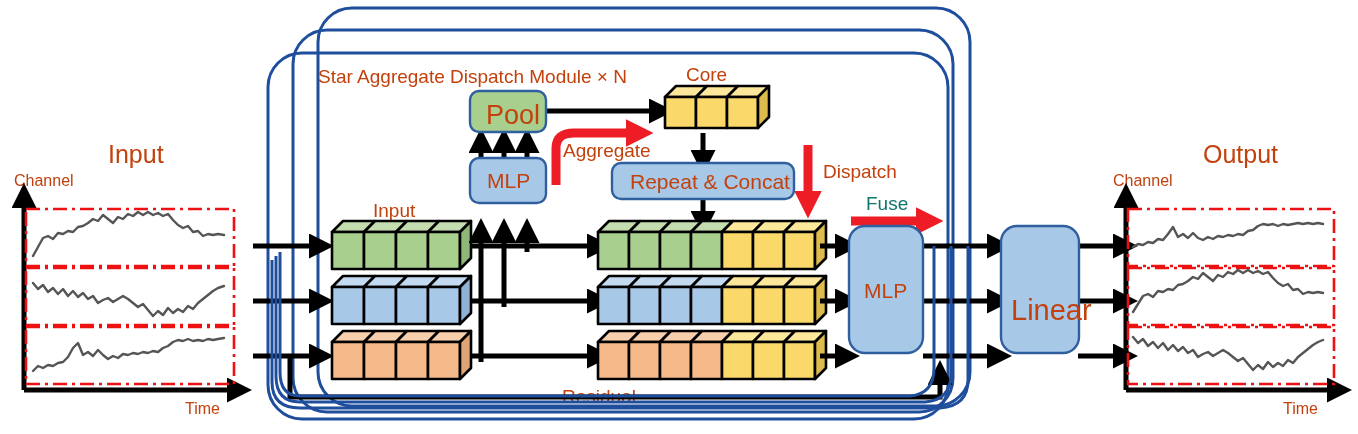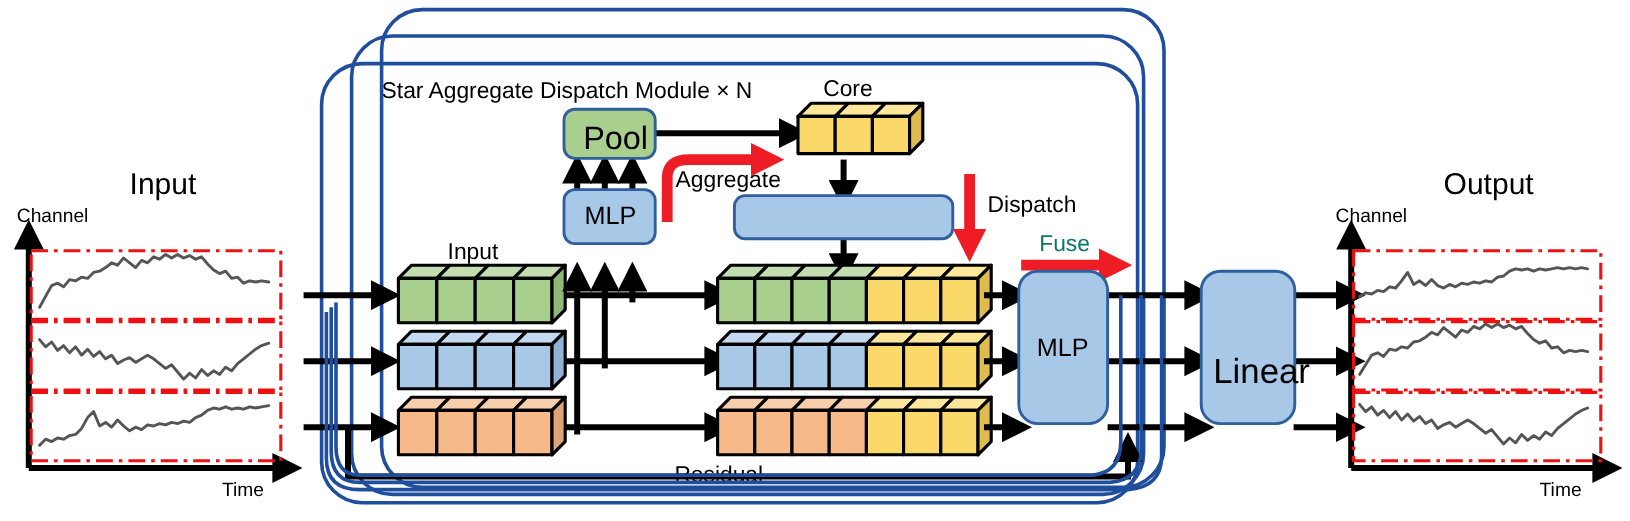--- a/index.html
+++ b/index.html
@@ -1,18 +1,18 @@
 <!DOCTYPE html>
 <html><head>
 <meta charset="utf-8">
 <style>
   html,body{margin:0;padding:0;background:#ffffff;}
   body{font-family:"Liberation Sans",sans-serif;}
   #root{position:relative;width:1358px;height:434px;overflow:hidden;background:#fff;}
-  .lbl{position:absolute;white-space:nowrap;color:#000000;}
+  .lbl{position:absolute;white-space:nowrap;color:#c2410c;}
   .bold{font-weight:normal;}
   svg{position:absolute;left:0;top:0;width:1358px;height:434px;overflow:visible;}
   .blkline{stroke:#000;stroke-width:5;fill:none;}
   .redline{stroke:#ee1c24;stroke-width:9;fill:none;}
   .frameline{stroke:#1f4e9c;stroke-width:3;fill:none;}
   .cubeedge{stroke:#000;stroke-width:2.6;stroke-linejoin:round;}
   .axis{stroke:#000;stroke-width:5;fill:none;}
   .dashbox{stroke:#ee1111;stroke-width:2.6;fill:none;stroke-dasharray:14 5 3 5;}
   .series-line{stroke:#555555;stroke-width:2.4;fill:none;stroke-linejoin:round;stroke-linecap:round;}
   .procbox{stroke:#2f5f9e;stroke-width:2.4;}
@@ -242,16 +242,17 @@
       <rect class="procbox" x="470" y="91" width="76" height="41" rx="9" fill="#a9cf8f"></rect>
       <rect class="procbox" x="470" y="158" width="76" height="45" rx="9" fill="#a8c8e8"></rect>
       <rect class="procbox" x="612" y="163" width="182" height="36" rx="9" fill="#a8c8e8"></rect>
       <rect class="procbox" x="849" y="226" width="74" height="127" rx="16" fill="#a8c8e8"></rect>
       <rect class="procbox" x="1001" y="226" width="78" height="127" rx="16" fill="#a8c8e8"></rect>
     </g>
   </svg>
 
   <div class="lbl" style="left:486px;top:100px;font-size:27px;">Pool</div>
   <div class="lbl" style="left:487px;top:169px;font-size:21px;">MLP</div>
+  <div class="lbl" style="left:630px;top:170px;font-size:21px;">Repeat &amp; Concat</div>
   <div class="lbl" style="left:864px;top:279px;font-size:21px;">MLP</div>
   <div class="lbl" style="left:1011px;top:294px;font-size:29px;">Linear</div>
 
 </div>
 
 </body></html>

